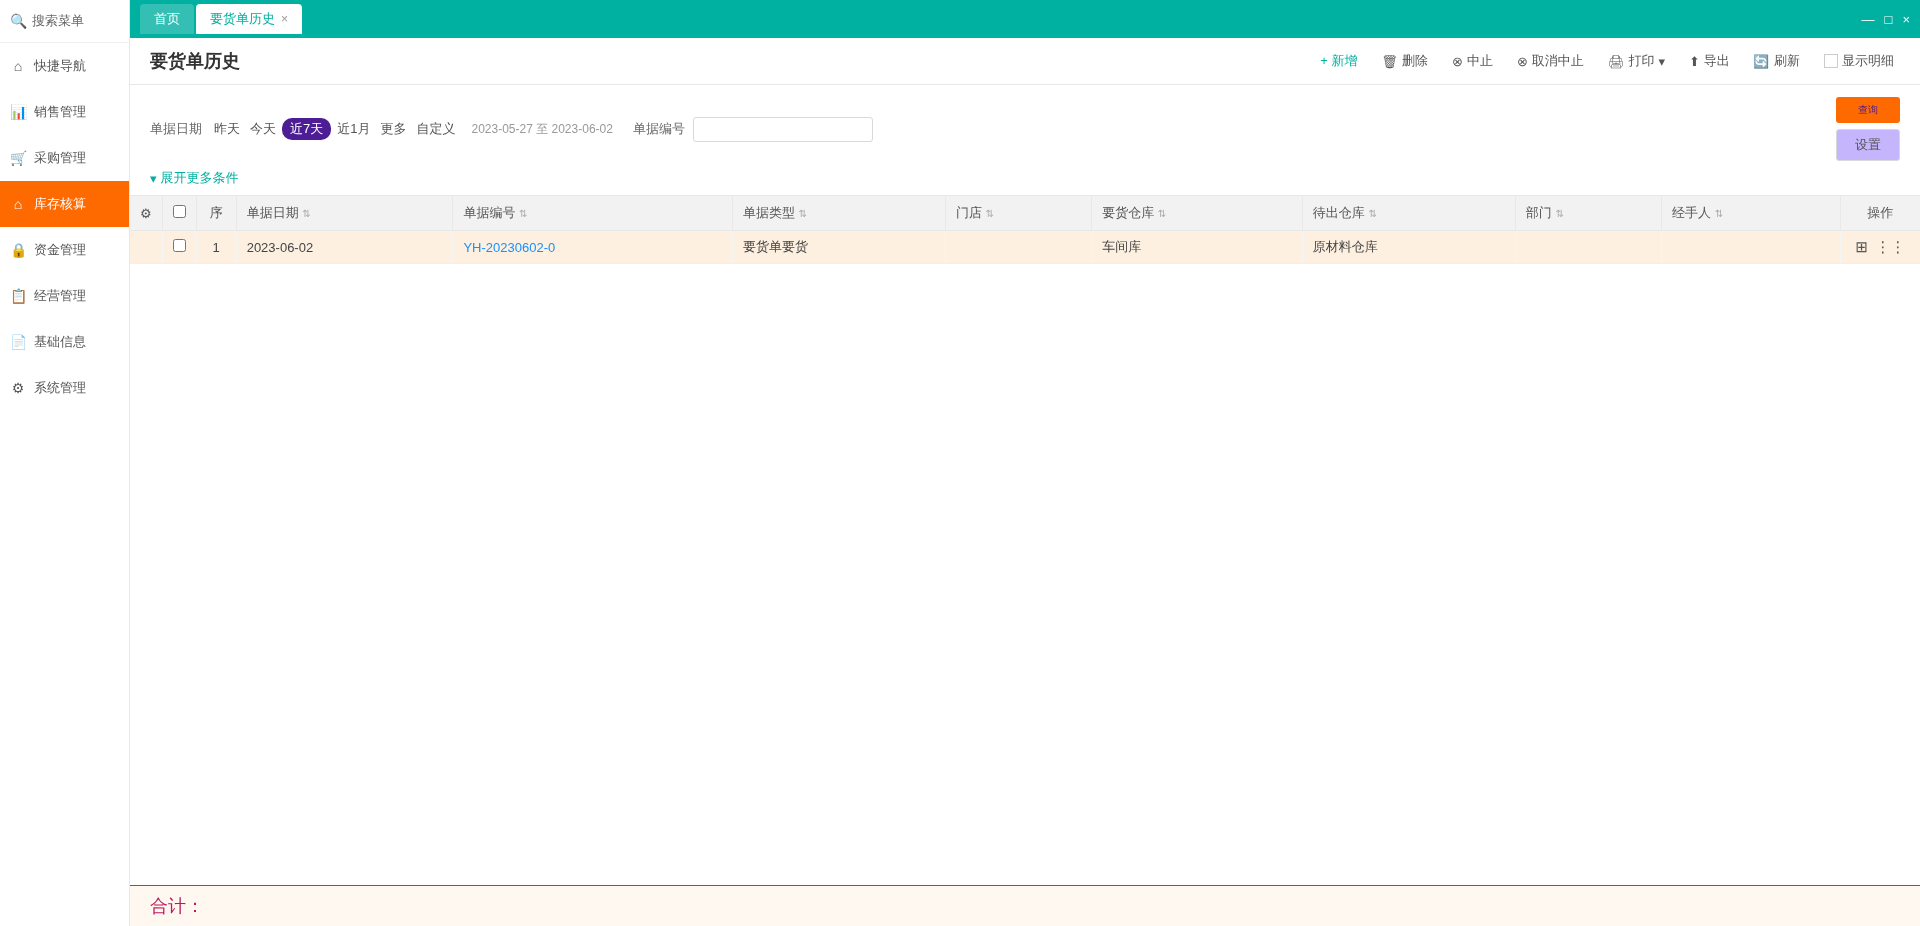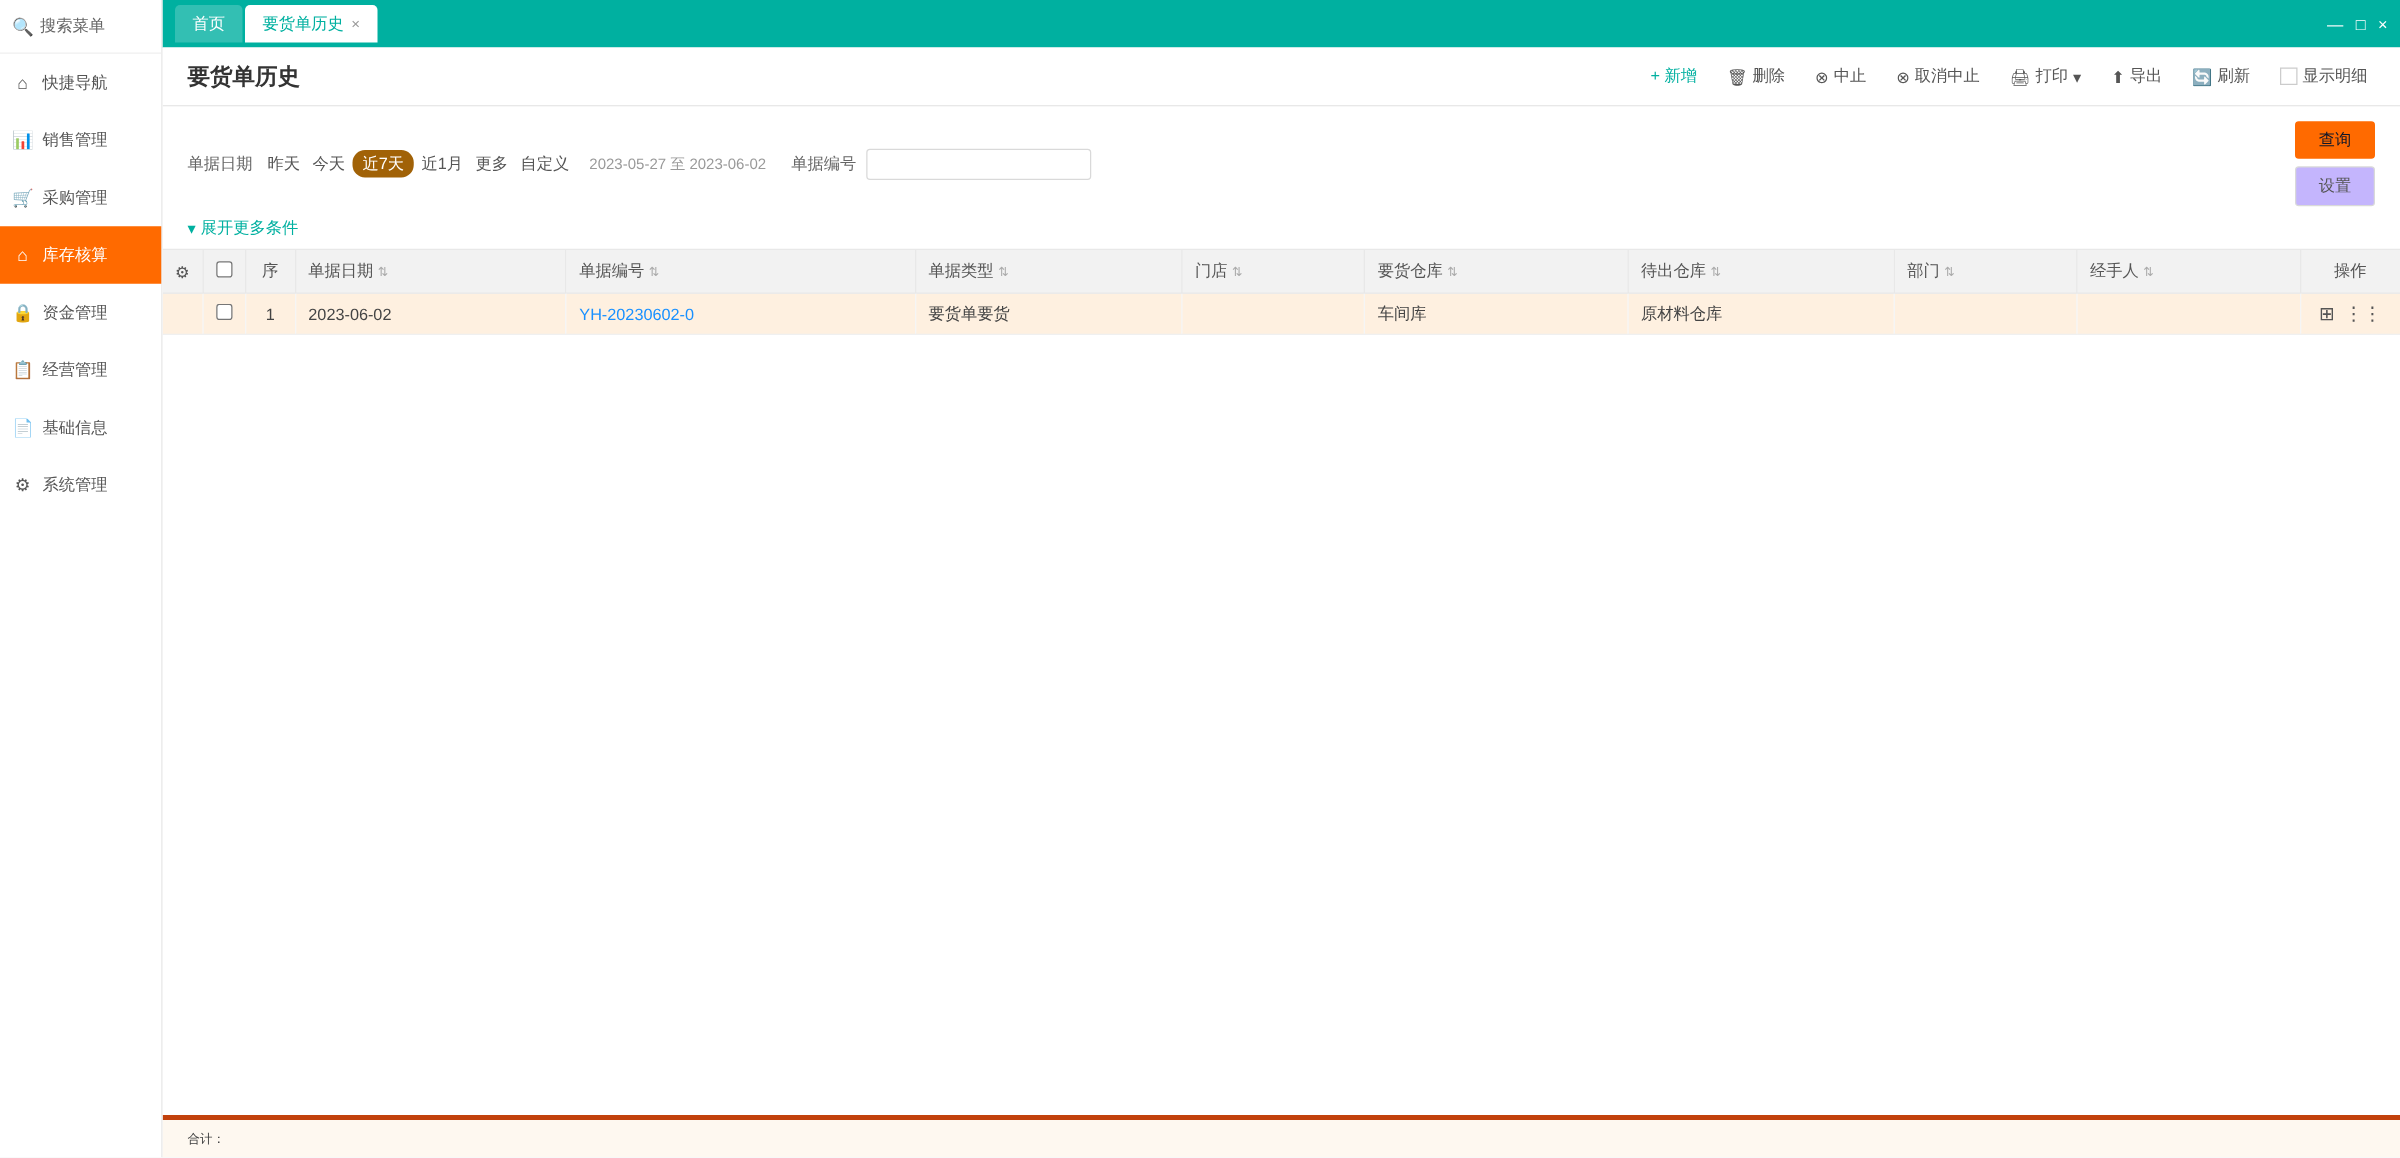--- a/index.html
+++ b/index.html
@@ -45,26 +45,26 @@
     .toolbar-btn.display { display: flex; align-items: center; gap: 4px; color: #555; }
     .checkbox-inline { width: 14px; height: 14px; border: 1px solid #ccc; display: inline-block; }
 
     
     .filter-bar { background: #fff; padding: 12px 20px 8px; border-bottom: 1px solid #e8e8e8; }
     .filter-row { display: flex; align-items: center; gap: 20px; flex-wrap: wrap; }
     .filter-group { display: flex; align-items: center; gap: 8px; }
     .filter-label { color: #666; font-size: 13px; white-space: nowrap; }
     .filter-date-options { display: flex; gap: 2px; align-items: center; }
     .date-opt { color: #555; cursor: pointer; font-size: 13px; padding: 2px 4px; }
-    .date-opt.active { background: #a16207; color: #fff; border-radius: 10px; padding: 2px 8px; }
+    .date-opt.active { background: #4c1d95; color: #fff; border-radius: 10px; padding: 2px 8px; }
     .date-range { color: #999; font-size: 12px; margin-left: 4px; }
     .filter-input { border: 1px solid #d9d9d9; border-radius: 3px; padding: 4px 8px; font-size: 13px; width: 180px; outline: none; }
     .filter-select { border: 1px solid #d9d9d9; border-radius: 3px; padding: 4px 8px; font-size: 13px; width: 220px; outline: none; background: #fff; color: #999; }
     .expand-more { display: flex; align-items: center; gap: 4px; color: #00b0a0; cursor: pointer; font-size: 13px; margin-top: 8px; }
-    .btn-query { background: #ff6a00; color: #0f172a; border: none; padding: 6px 18px; border-radius: 3px; cursor: pointer; font-size: 13px; }
+    .btn-query { background: #ff6a00; color: #4c1d95; border: none; padding: 6px 18px; border-radius: 3px; cursor: pointer; font-size: 10px; }
     .btn-settings { background: #c4b5fd; color: #555; border: 1px solid #d9d9d9; padding: 6px 18px; border-radius: 3px; cursor: pointer; font-size: 13px; }
 
     
     .table-container { flex: 1; overflow: auto; background: #fff; margin: 0; }
     table { width: 100%; border-collapse: collapse; font-size: 13px; }
     thead tr { background: #f2f2f2; }
     thead th { padding: 8px 10px; text-align: left; border-bottom: 1px solid #e8e8e8; border-right: 1px solid #e8e8e8; color: #555; font-weight: normal; white-space: nowrap; }
     thead th:last-child { border-right: none; }
     tbody tr { background: #fff; }
     tbody tr.highlighted { background: #fef0e0; }
@@ -72,21 +72,21 @@
     tbody td:last-child { border-right: none; }
     .sort-icon { color: #aaa; font-size: 10px; cursor: pointer; }
     .col-checkbox { width: 30px; text-align: center; }
     .col-num { width: 40px; text-align: center; }
     .col-ops { width: 80px; text-align: center; }
     .link-text { color: #1890ff; cursor: pointer; text-decoration: none; }
     .op-icon { color: #555; cursor: pointer; font-size: 15px; margin: 0 2px; }
     .th-settings { width: 30px; text-align: center; }
 
     
-    .table-footer { background: #fef8f0; padding: 8px 20px; border-top: 4px solid #c2410c; font-size: 10px; color: #404040; }
+    .table-footer { background: #fef8f0; padding: 8px 20px; border-top: 1px solid #c2410c; font-size: 18px; color: #be185d; }
 
     
     .pagination { background: #fff; padding: 8px 20px; display: flex; align-items: center; justify-content: flex-end; gap: 10px; border-top: 1px solid #e8e8e8; font-size: 13px; color: #555; }
     .page-size-select { border: 1px solid #d9d9d9; border-radius: 3px; padding: 2px 4px; font-size: 13px; }
     .page-nav { cursor: pointer; color: #555; padding: 2px 6px; }
     .page-input { width: 40px; border: 1px solid #d9d9d9; border-radius: 3px; padding: 2px 4px; text-align: center; font-size: 13px; }
     .page-total { color: #999; }
 
     .relative { position: relative; }
   </style>

